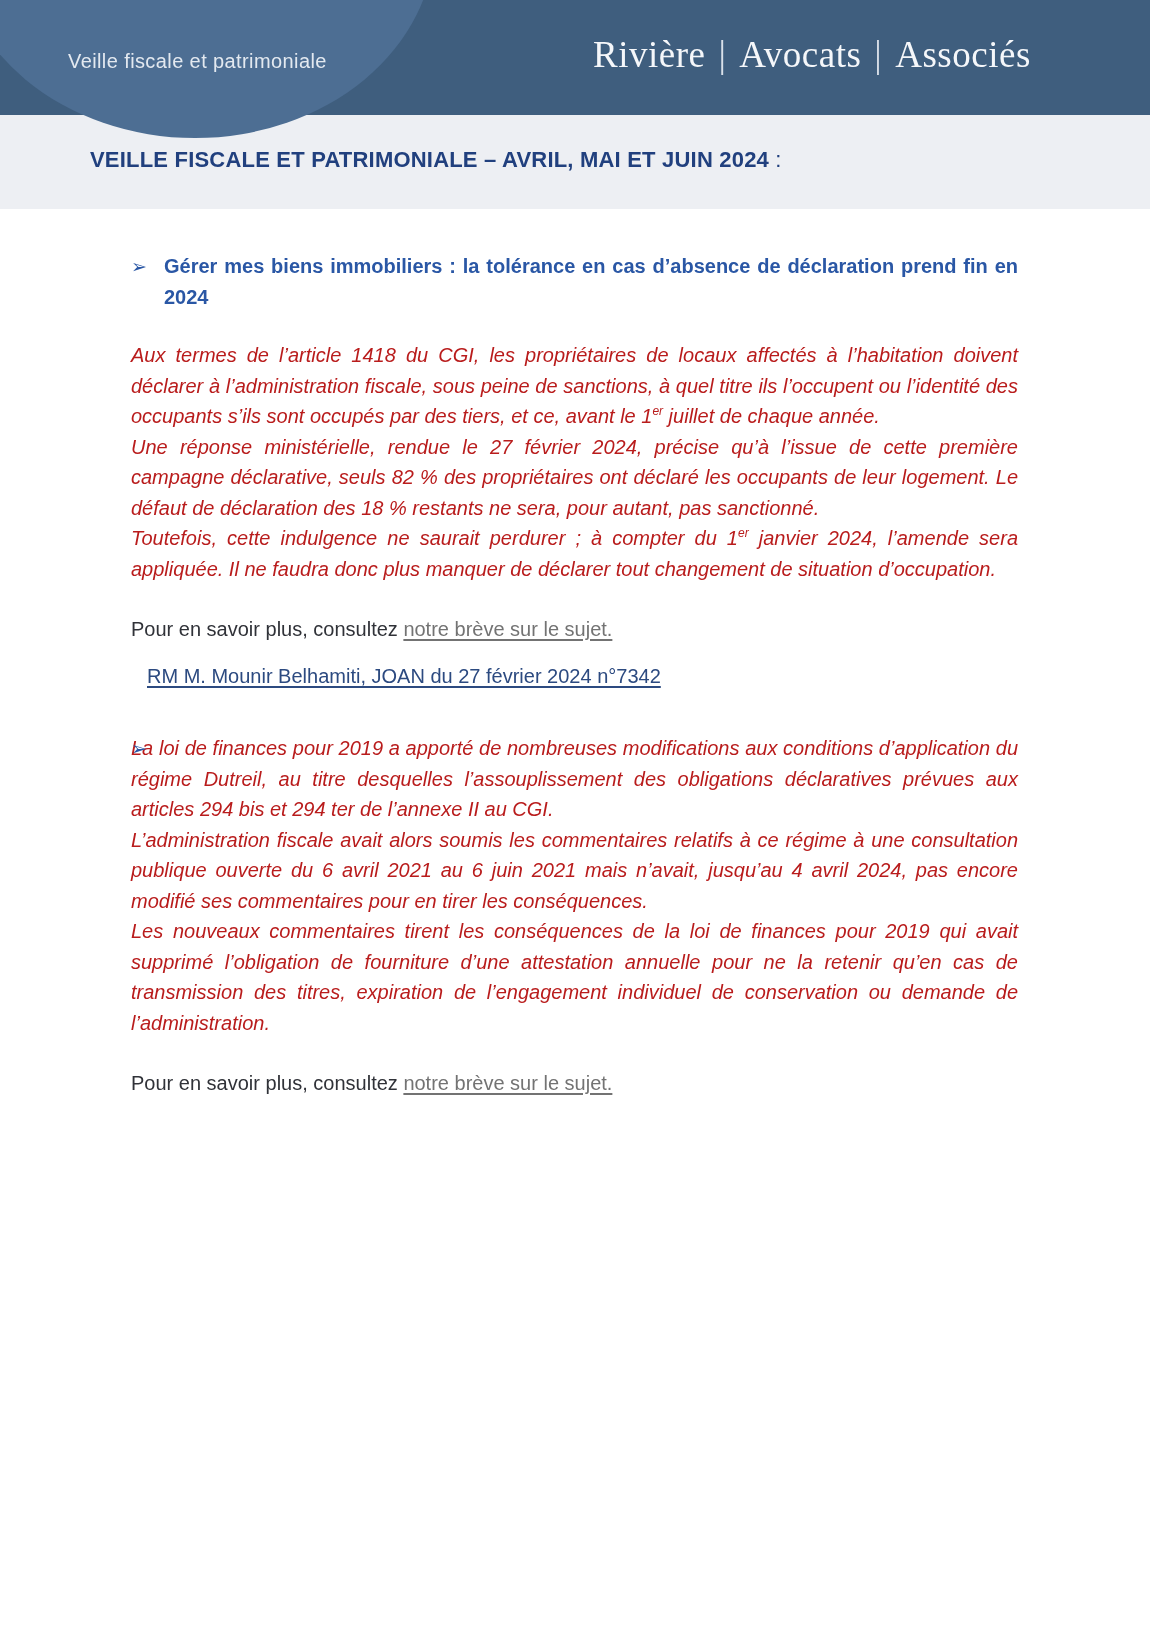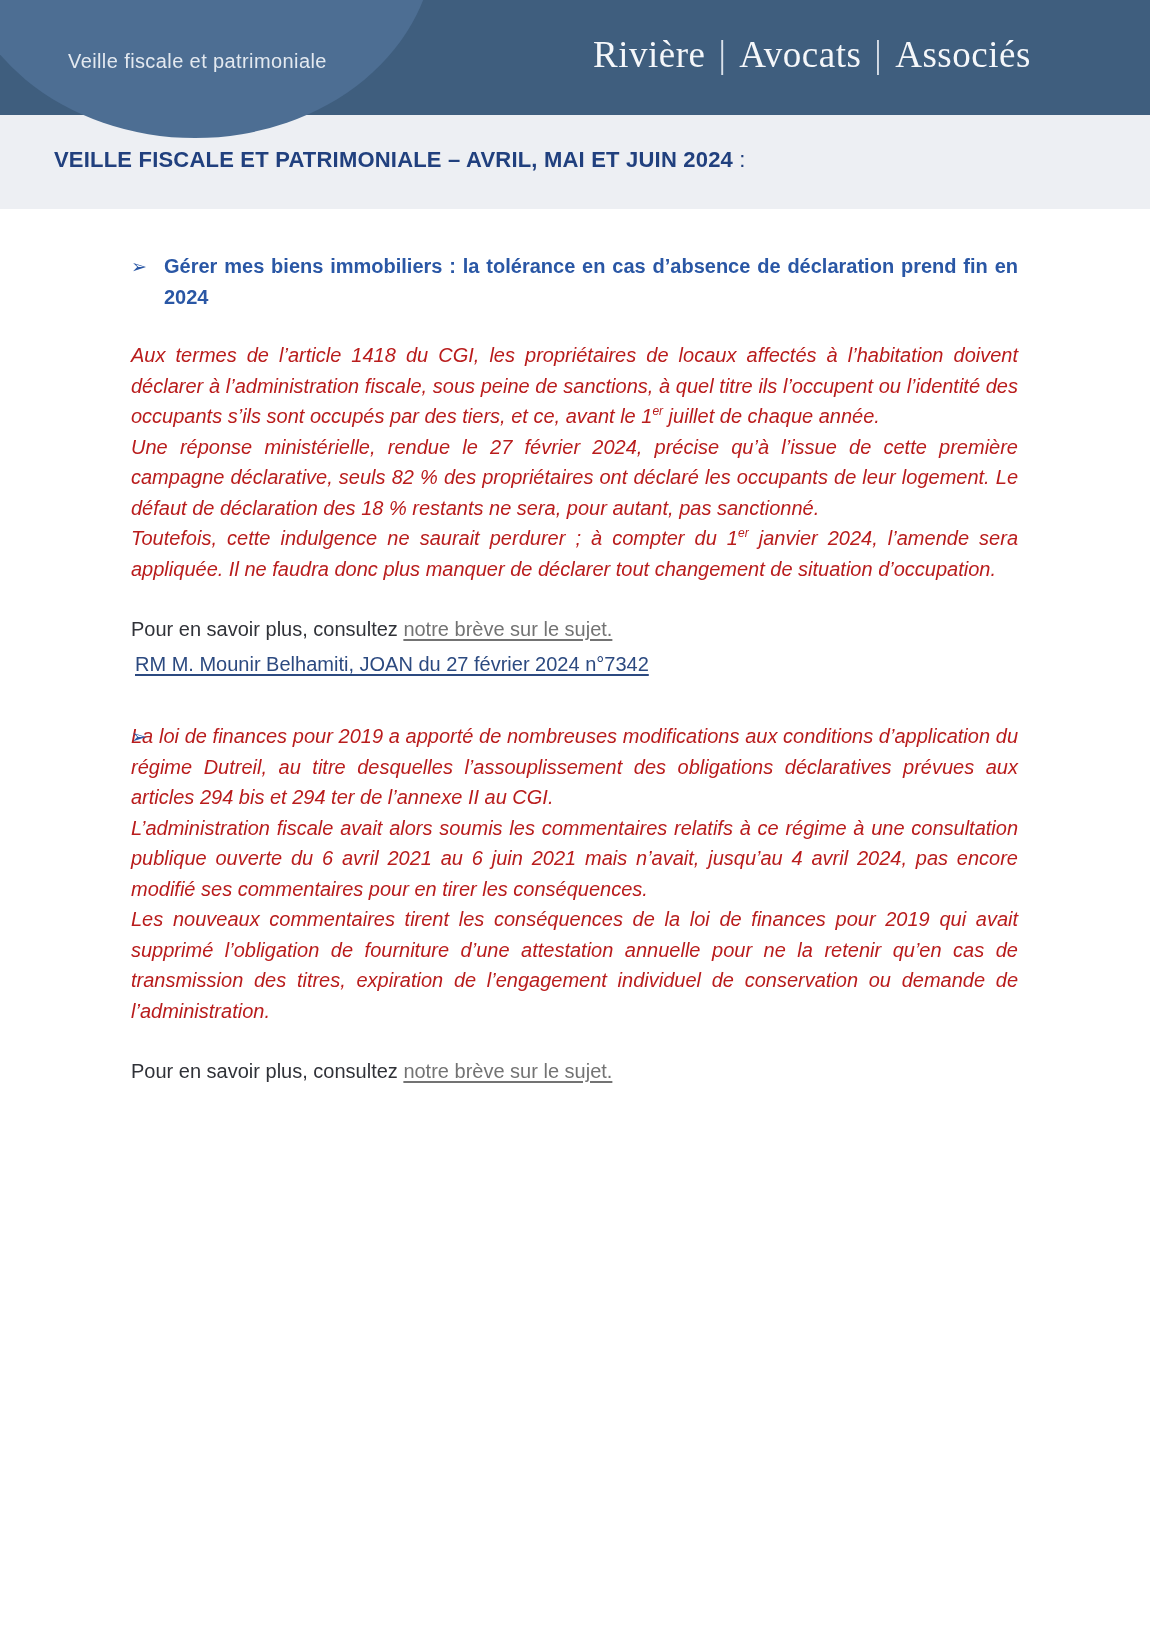--- a/index.html
+++ b/index.html
@@ -20,21 +20,21 @@
     color:#e3e9f0; letter-spacing:0.4px; white-space:nowrap;
   }
   .logo {
     position:absolute; left:545px; top:33px; white-space:nowrap;
     font-family:"Liberation Serif","DejaVu Serif",serif;
     font-size:37px; color:#f5f7fa; letter-spacing:0.5px;margin-left:48px;
   }
   .logo .sep { padding:0 13px; color:#d9e0e9; font-weight:400; }
 
   
-  .intro-band { background:#edeff3; padding:32px 132px 36px 54px; }
+  .intro-band { background:#edeff3; padding:32px 132px 36px 90px; }
   .page-title {
     margin:0; font-size:22px; font-weight:700; color:#21407e;
     letter-spacing:0.2px;
   }
   .title-suffix { font-weight:400; }
   .summary {
     margin:24px 0 0; font-size:20px; line-height:31px;
     color:#41609c; text-align:justify;
   }
 
@@ -54,21 +54,21 @@
   .para {
     font-size:20px; line-height:30.5px; color:#b91c1c;
     text-align:justify;
     font-style:italic;
   }
   .para sup { font-size:12px; line-height:0; }
   .more-line {
     margin:30px 0 0; font-size:20px; line-height:30.5px; color:#303238;
   }
   .link { color:#737373; text-decoration:underline; text-underline-offset:3px; }
-  .ref-line { margin:4px; font-size:20px; line-height:30.5px; }
+  .ref-line { margin:16px; font-size:20px; line-height:30.5px; }
   .ref-link { color:#2c4a80; text-decoration:underline; text-underline-offset:3px; }
 </style>
 </head>
 <body>
 
 <div class="page">
 
   <header class="header">
     <div class="header-circle"></div>
     <div class="tagline">Veille fiscale et patrimoniale</div>

